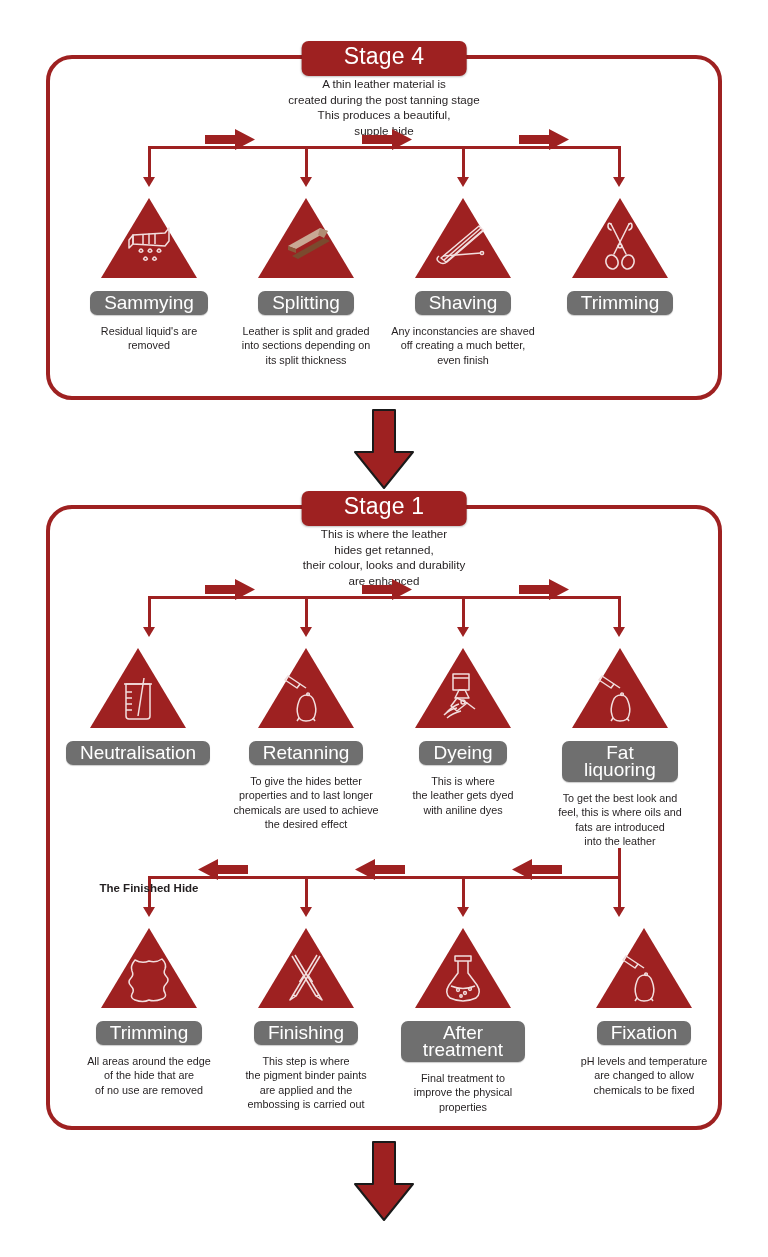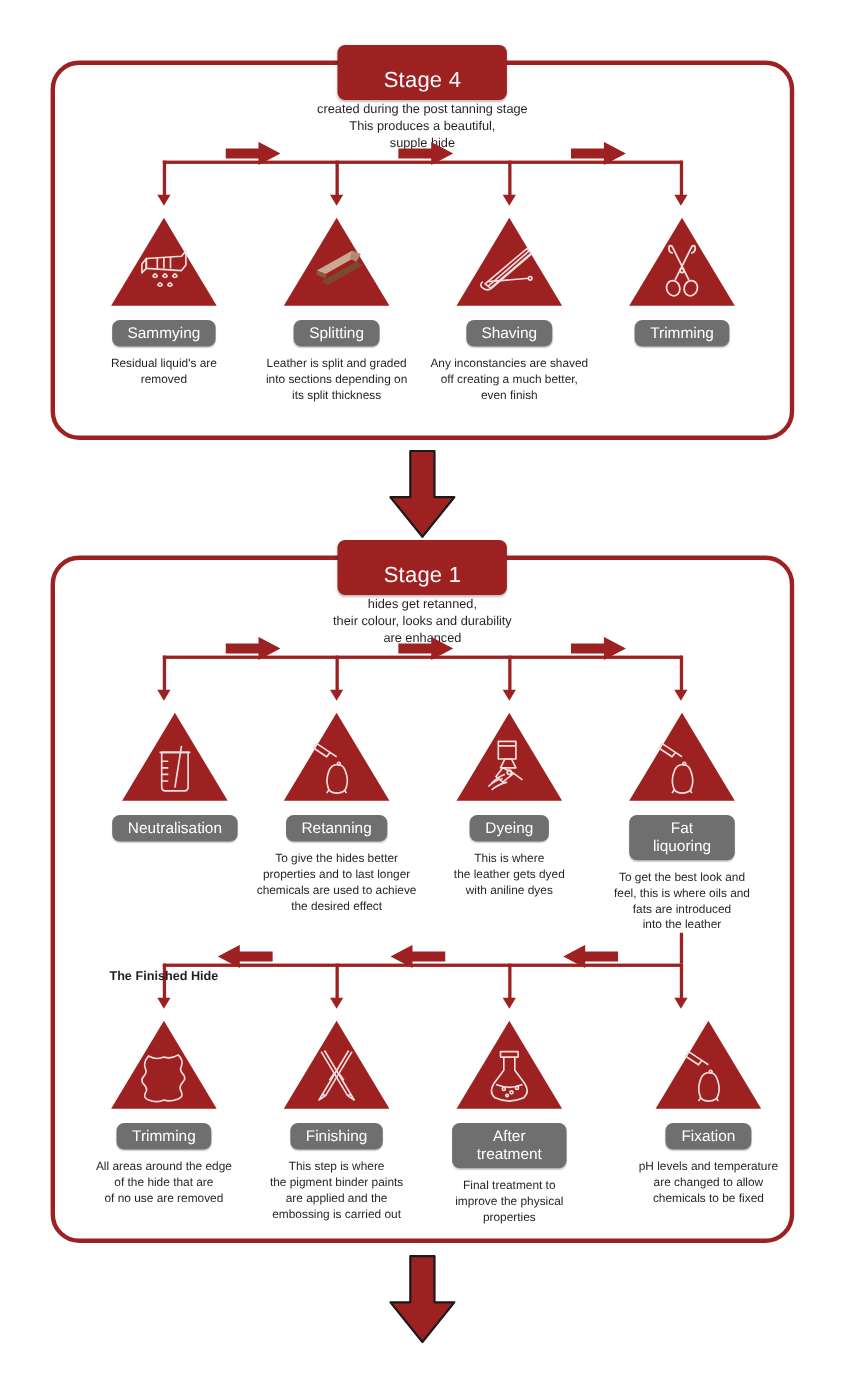--- a/index.html
+++ b/index.html
@@ -11,21 +11,21 @@
     position:absolute;left:46px;width:676px;
     border:4px solid #9e2121;border-radius:26px;box-sizing:border-box;
     background:#ffffff;
   }
   #stage4-box{top:55px;height:345px;}
   #stage5-box{top:505px;height:625px;}
 
   .stage-title{
     position:absolute;left:50%;transform:translateX(-50%);
     background:#9e2121;color:#ffffff;border-radius:7px;
-    padding:22px 42px 8px;font-size:20px;line-height:1;
+    padding:4px 42px 8px;font-size:23px;line-height:1;
     letter-spacing:.2px;white-space:nowrap;z-index:5;
     box-shadow:0 1px 2px rgba(0,0,0,.25);
   }
   #stage4-title{top:41px;}
   #stage5-title{top:491px;}
 
   .stage-desc{
     position:absolute;left:0;right:0;text-align:center;
     font-size:11.6px;line-height:15.6px;color:#231f20;
   }
@@ -59,21 +59,21 @@
   .row{position:absolute;left:0;width:768px;}
   #row4{top:196px;}
   #row5a{top:646px;}
   #row5b{top:926px;}
 
   .item{position:absolute;width:168px;text-align:center;}
   .tri{position:relative;width:100px;height:84px;margin:0 auto;}
   .tri svg{display:block;}
   .badge{
     display:inline-block;background:#6f6f6f;color:#ffffff;
-    border-radius:7px;padding:3px 14px 4px;font-size:14px;
+    border-radius:7px;padding:3px 14px 4px;font-size:19px;
     line-height:17px;margin-top:11px;white-space:pre-line;
     box-shadow:0 1px 1px rgba(0,0,0,.2);
   }
   .badge.two-line{padding:3px 22px 4px;}
   .desc{
     margin-top:9px;font-size:10.8px;line-height:14.4px;color:#231f20;
     white-space:pre-line;
   }
   .finished-label{
     position:absolute;font-size:11.5px;font-weight:bold;color:#231f20;
@@ -230,21 +230,21 @@
   </div>
   <div class="chev" style="left:519px;">
     <svg width="50" height="21" viewBox="0 0 50 21">
         <path d="M0 6 H30 V0 L50 10.5 L30 21 V15 H0 Z" fill="#9e2121"></path>
       </svg>
   </div>
 </div>
 
 <div class="row" id="row5a">
 
-  <div class="item" style="left:75px;">
+  <div class="item" style="left:54px;">
     <div class="tri">
       <svg width="100" height="84" viewBox="0 0 100 84">
         <polygon points="50,2 98,82 2,82" fill="#9e2121"></polygon>
         <g fill="none" stroke="#f2dede" stroke-width="1.5" stroke-linejoin="round">
           <path d="M38 38 H62 V70 a3 3 0 0 1-3 3 H41 a3 3 0 0 1-3-3 Z"></path>
           <line x1="36" y1="38" x2="64" y2="38"></line>
           <line x1="38" y1="46" x2="44" y2="46"></line>
           <line x1="38" y1="52" x2="44" y2="52"></line>
           <line x1="38" y1="58" x2="44" y2="58"></line>
           <line x1="38" y1="64" x2="44" y2="64"></line>

